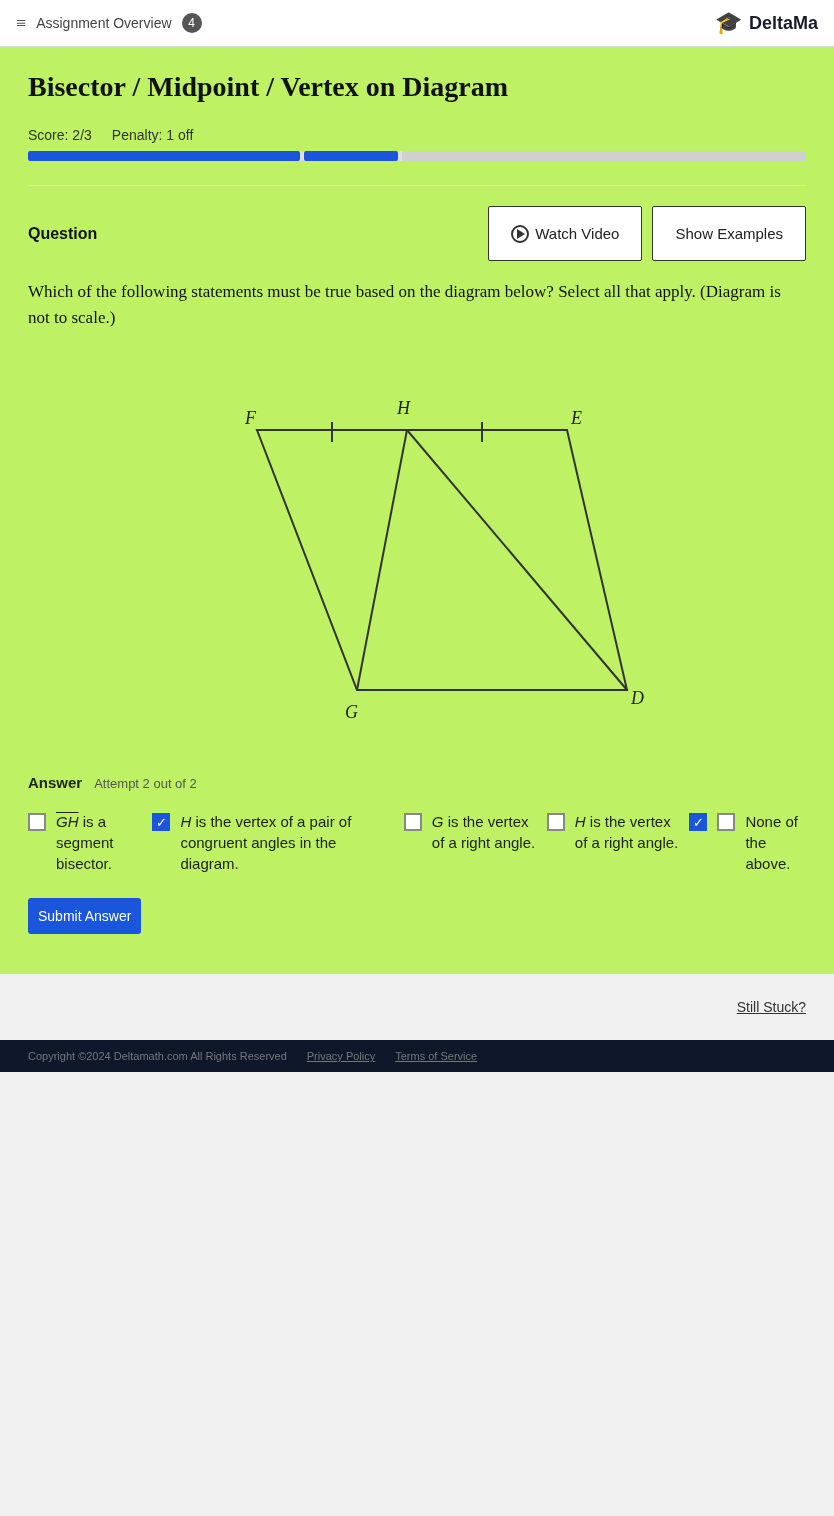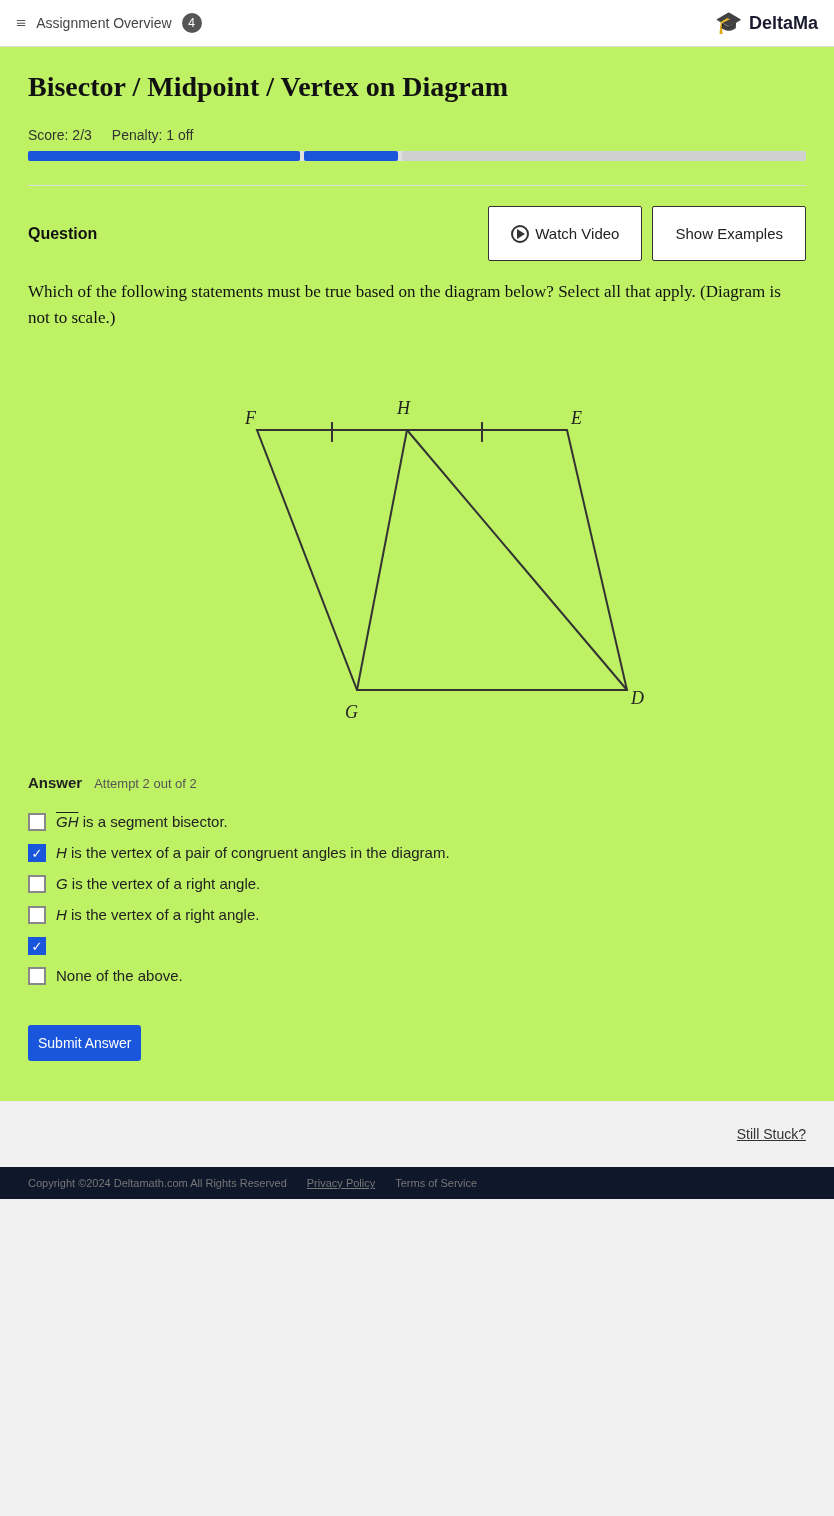--- a/index.html
+++ b/index.html
@@ -170,23 +170,23 @@
       margin-bottom: 4px;
     }
     .attempt-text {
       font-family: Arial, sans-serif;
       font-size: 13px;
       color: #555;
       margin-bottom: 16px;
     }
     .answer-options {
       display: flex;
-      flex-direction: column;
+      flex-direction: row;
       gap: 10px;
-      margin-bottom: 39px;
+      margin-bottom: 24px;
     }
     .option-row {
       display: flex;
       align-items: flex-start;
       gap: 10px;
       font-size: 16px;
       color: #222;
     }
     .checkbox {
       width: 18px;
@@ -386,14 +386,14 @@
 
 </div>
 
 <div class="footer-bar">
   <span class="still-stuck">Still Stuck?</span>
 </div>
 
 <div class="copyright-bar">
   <span>Copyright ©2024 Deltamath.com All Rights Reserved</span>
   <span style="text-decoration:underline; cursor:pointer;">Privacy Policy</span>
-  <span style="cursor:pointer;">Terms of Service</span>
+  <span style="text-decoration:underline; cursor:pointer;">Terms of Service</span>
 </div>
 
 </body></html>

